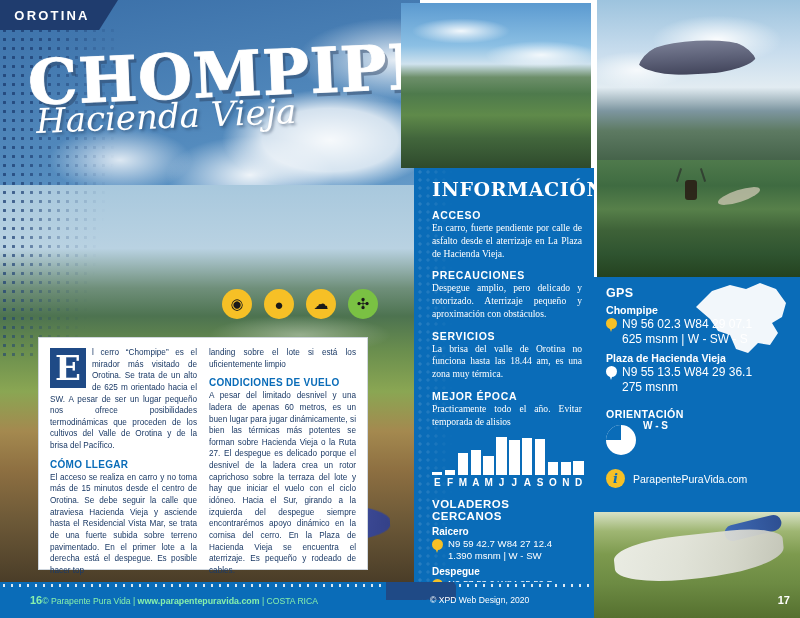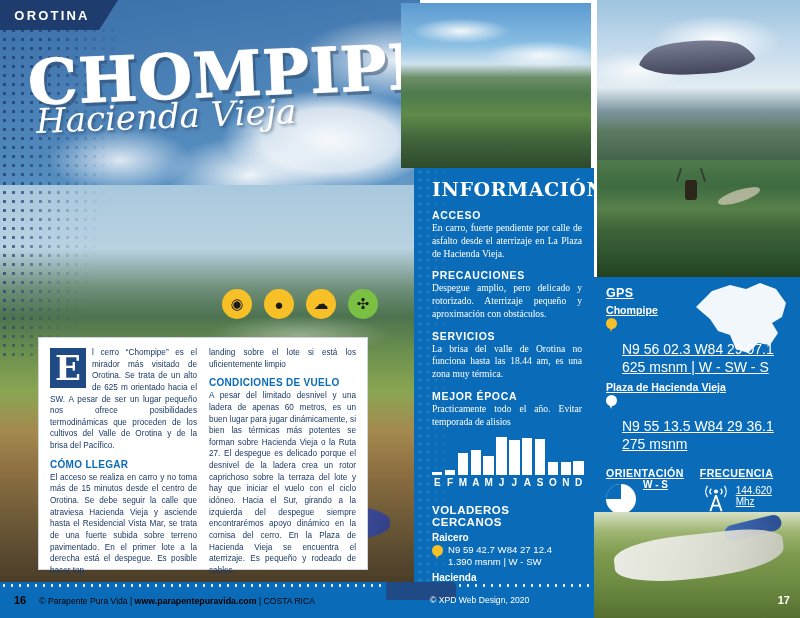--- a/index.html
+++ b/index.html
@@ -151,21 +151,21 @@
   .info-h { font-size: 10.5px; font-weight: bold; letter-spacing: .7px; margin-top: 9px; }
   .info-p { font-size: 9.6px; line-height: 1.33; text-align: justify; margin-top: 1px; font-family: Liberation Serif, serif; }
 
   
   .chart { position: relative; margin-top: 7px; width: 152px; }
   .bars { display: flex; align-items: flex-end; gap: 2.4px; height: 40px; }
   .bar { flex: 1; background: #ffffff; }
   .months { display: flex; gap: 2.4px; margin-top: 2px; }
   .month { flex: 1; text-align: center; font-size: 10px; font-weight: bold; color: #fff; }
 
-  .vol-title { font-size: 11.5px; font-weight: bold; letter-spacing: .5px; margin-top: 16px; }
+  .vol-title { font-size: 11.5px; font-weight: bold; letter-spacing: .5px; margin-top: 10px; }
   .vol-name { font-size: 10px; font-weight: bold; margin-top: 4px; }
   .vol-row { display: flex; gap: 5px; align-items: flex-start; margin-top: 1px; }
   .vol-lines { font-size: 9.6px; line-height: 1.25; }
 
   .pin {
     flex: 0 0 auto; width: 11px; height: 15px; position: relative; margin-top: 1px;
   }
   .pin i {
     position: absolute; left: 0; top: 0; width: 11px; height: 11px; border-radius: 50%;
     background: #f6c026; display: block;
@@ -176,27 +176,27 @@
     border-top: 6px solid #f6c026;
   }
   .pin.white i { background: #ffffff; }
   .pin.white i::after { border-top-color: #ffffff; }
 
   
   .gps-panel {
     position: absolute; left: 594px; top: 277px; width: 206px; height: 305px;
     background: #0a6cb8; color: #fff; overflow: hidden;
   }
-  .gps-inner { position: relative; padding: 9px 10px 0 12px; text-decoration: underline; }
+  .gps-inner { position: relative; padding: 9px 10px 0 12px; }
   .cr-map {
     position: absolute; right: 4px; top: -4px; width: 110px; height: 96px; opacity: .95;
   }
   .gps-h { font-size: 12.5px; font-weight: bold; letter-spacing: .4px; }
   .gps-sub { font-size: 10.6px; font-weight: bold; margin-top: 4px; }
-  .gps-lines { font-size: 14px; line-height: 1.28; margin-top: 24px; }
+  .gps-lines { font-size: 12px; line-height: 1.28; }
 
   .two-col { display: flex; gap: 16px; margin-top: 13px; }
   .col-h { font-size: 10.6px; font-weight: bold; letter-spacing: .4px; }
 
   .compass { width: 30px; height: 30px; border-radius: 50%; background: #fff; position: relative; margin-top: 5px; }
   .compass::after {
     content: ""; position: absolute; left: 0; top: 0; width: 15px; height: 15px;
     background: #0a6cb8; border-top-left-radius: 30px;
   }
   .compass-lbl { font-size: 10px; font-weight: bold; margin-left: 7px; }
@@ -270,21 +270,21 @@
   
   .footer {
     position: absolute; left: 0; top: 582px; width: 800px; height: 36px;
     background: #0a6cb8;
   }
   .footer::before {
     content: ""; position: absolute; left: 0; top: 0; width: 100%; height: 7px;
     background-image: radial-gradient(circle, #ffffff 1.3px, transparent 1.5px);
     background-size: 8px 7px; opacity: .85;
   }
-  .f-left { position: absolute; left: 14px; top: 12px; display: flex; align-items: baseline; gap: 13px; color: #000000; }
+  .f-left { position: absolute; left: 30px; top: 12px; display: flex; align-items: baseline; gap: 0; color: #86efac; }
   .f-page { font-size: 11px; font-weight: bold; }
   .f-txt { font-size: 8.6px; }
   .f-txt b { font-size: 8.8px; }
   .f-mid { position: absolute; left: 430px; top: 13px; color: #fff; font-size: 8.6px; }
   .f-right { position: absolute; right: 10px; top: 12px; color: #fff; font-size: 11px; font-weight: bold; }
   .splat {
     position: absolute; left: 386px; top: 0; width: 70px; height: 18px;
     background: radial-gradient(circle at 20% 40%, #1f4a86 42%, transparent 44%),
                 radial-gradient(circle at 55% 30%, #1f4a86 30%, transparent 32%),
                 radial-gradient(circle at 80% 55%, #1f4a86 26%, transparent 28%);
@@ -393,21 +393,21 @@
       <div class="vol-row">
         <span class="pin">
             <i></i>
           </span>
         <span class="vol-lines">
           <span>N9 59 42.7 W84 27 12.4</span><br>
           <span>1.390 msnm | W - SW</span>
         </span>
       </div>
 
-      <div class="vol-name">Hacienda</div>
+      <div class="vol-name">Despegue</div>
       <div class="vol-row">
         <span class="pin">
             <i></i>
           </span>
         <span class="vol-lines">
           <span>N9 57 53.0 W84 25 59.7</span><br>
           
         </span>
       </div>
     </div>
@@ -446,32 +446,20 @@
       </div>
 
       <div class="two-col">
         <div>
           <div class="col-h">ORIENTACIÓN</div>
           <div style="display:flex;">
             <div class="compass"></div>
             <div class="compass-lbl">W - S</div>
           </div>
         </div>
-        <div>
-          <div class="col-h">FRECUENCIA</div>
-          <div style="display:flex;align-items:center;">
-            <svg class="antenna" viewBox="0 0 34 30">
-              <path d="M17 11 L11 28 M17 11 L23 28 M13 22 H21" stroke="#fff" stroke-width="2" fill="none"></path>
-              <circle cx="17" cy="7" r="2.2" fill="#fff"></circle>
-              <path d="M12 4 Q9 7 12 10 M22 4 Q25 7 22 10" stroke="#fff" stroke-width="1.5" fill="none"></path>
-              <path d="M8 1 Q4 7 8 13 M26 1 Q30 7 26 13" stroke="#fff" stroke-width="1.3" fill="none"></path>
-            </svg>
-            <div class="freq-lbl">144.620 Mhz</div>
-          </div>
-        </div>
       </div>
 
       <div class="info-dot-row">
         <div class="i-circle">i</div>
         <div class="site-lbl">ParapentePuraVida.com</div>
       </div>
 
     </div>
   </div>
 

